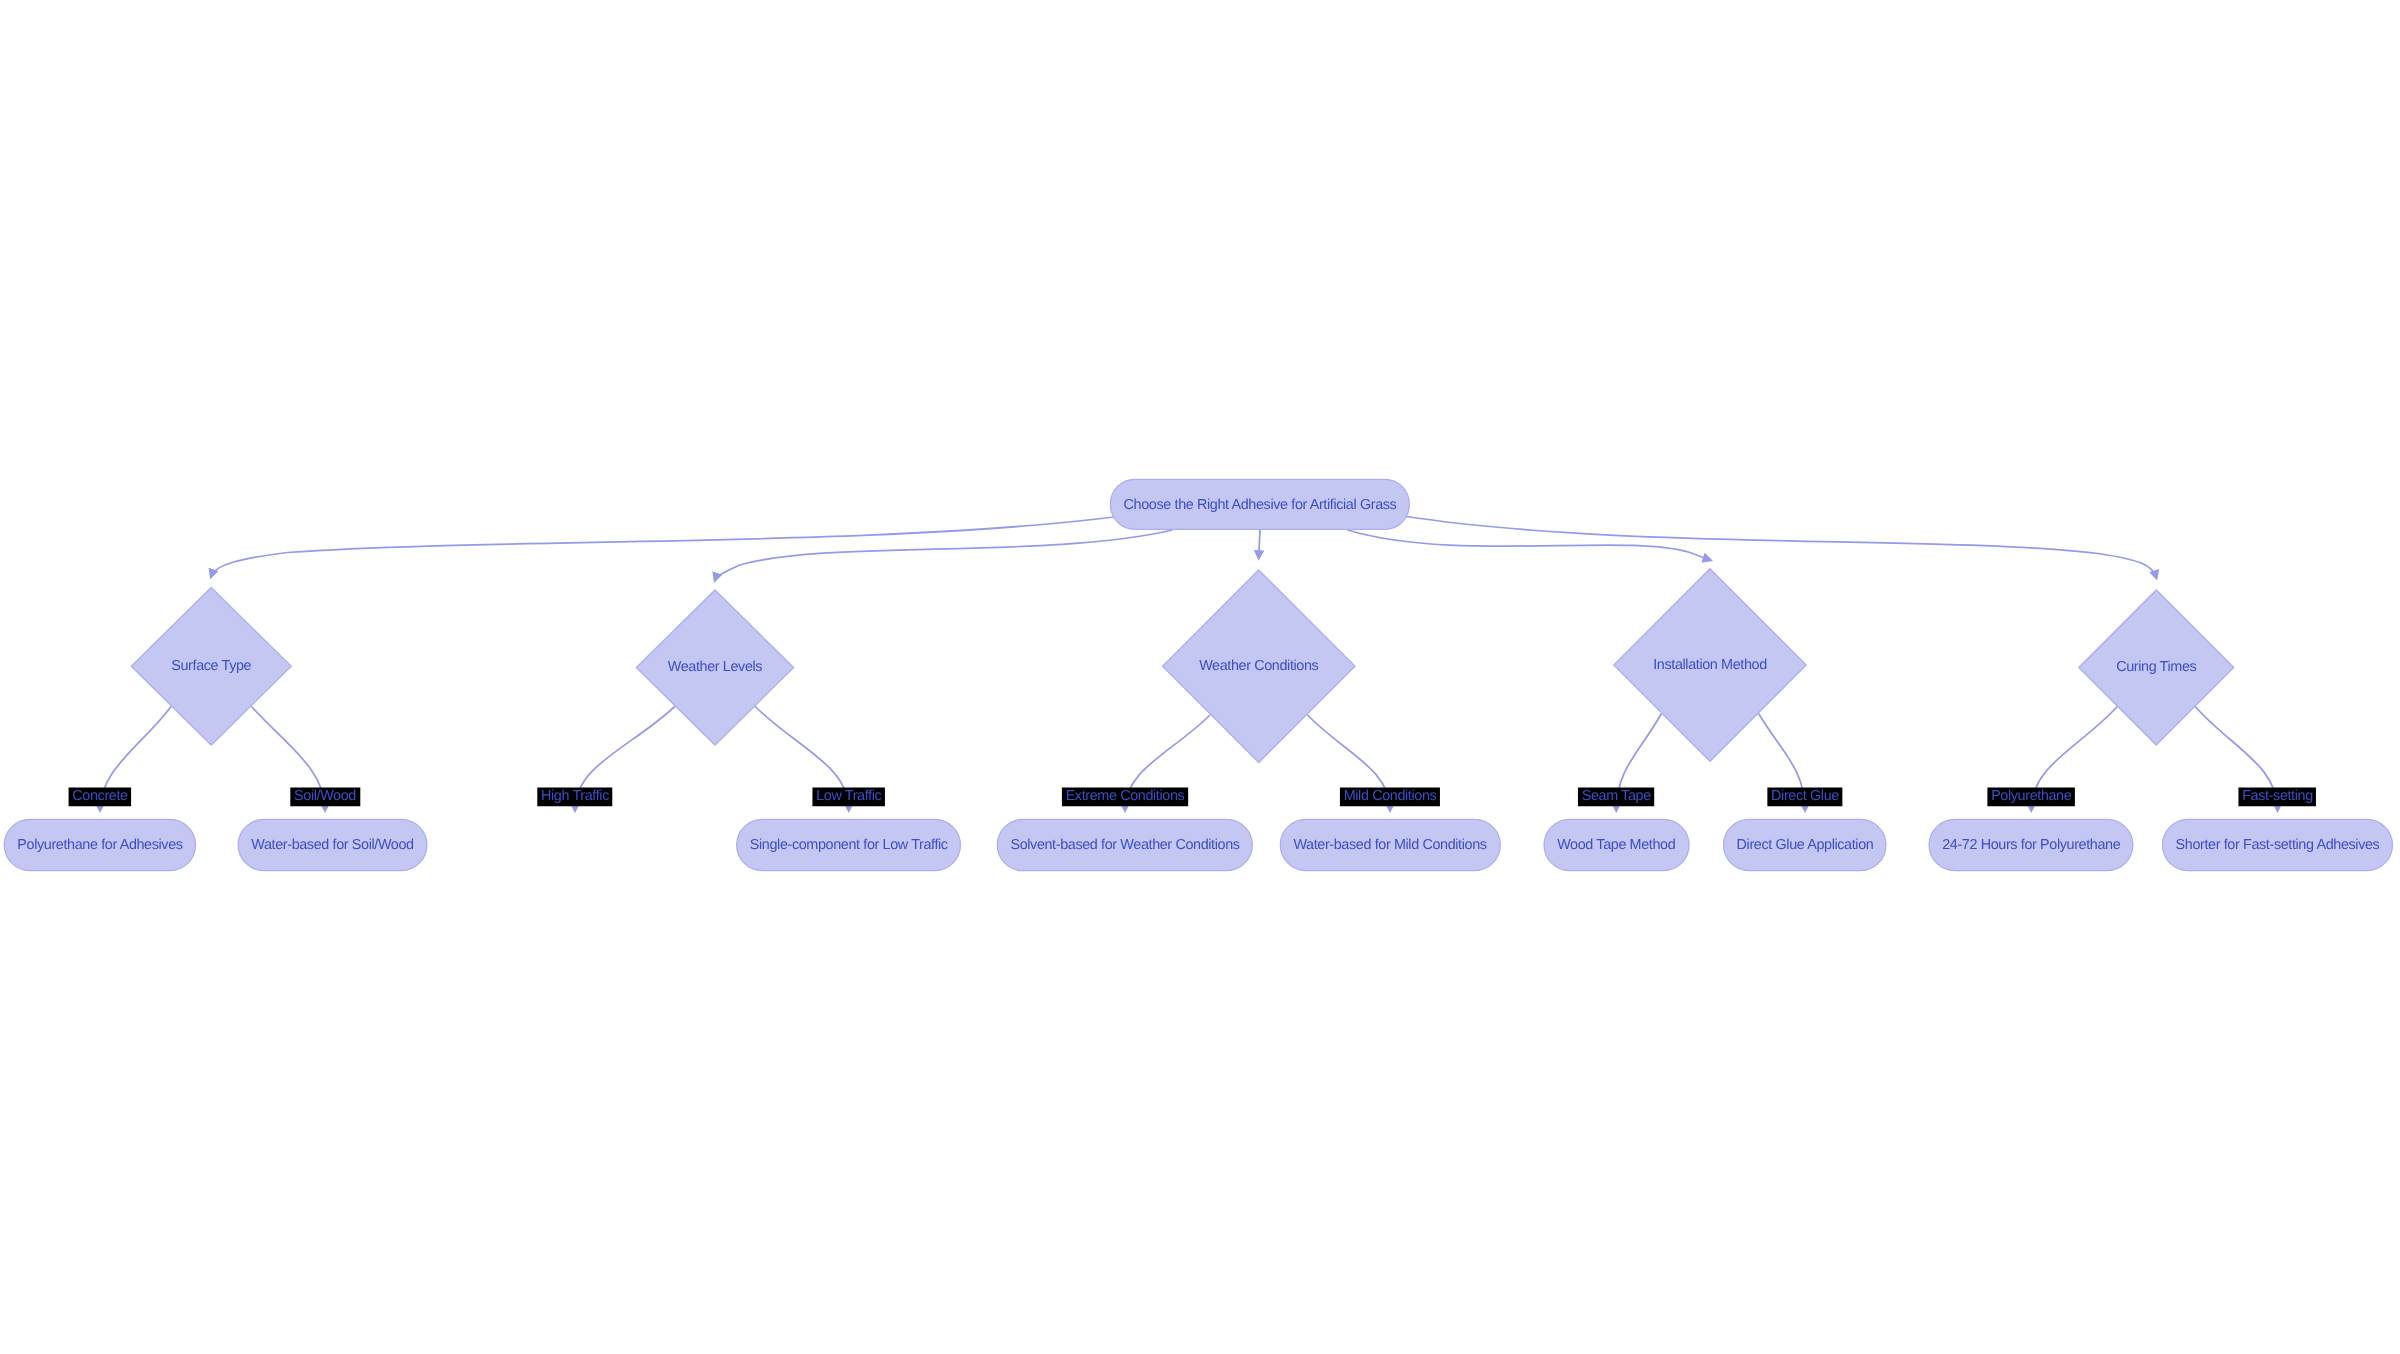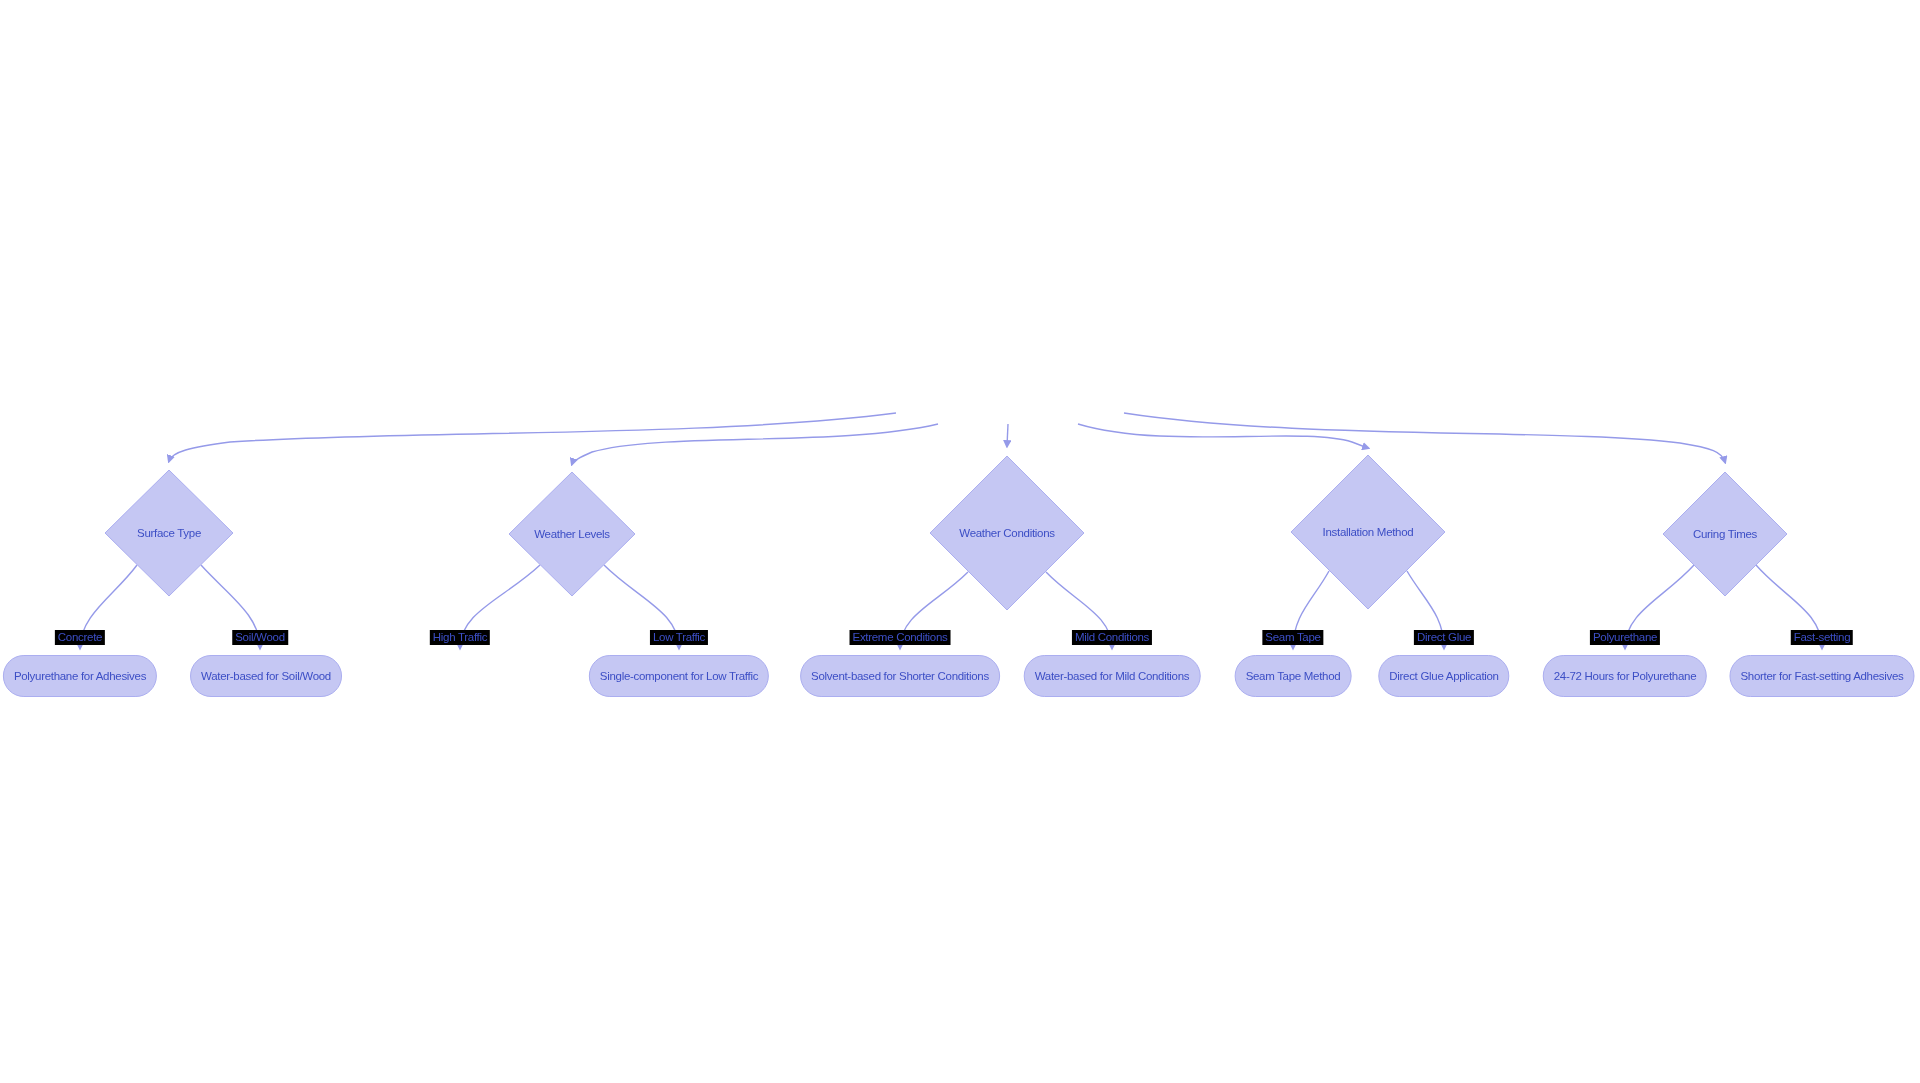--- a/index.html
+++ b/index.html
@@ -67,20 +67,23 @@
     <path class="edge-path" marker-end="url(#arw)" d="M 1694 565 C 1664 598, 1625 612, 1625 648"></path>
     <path class="edge-path" marker-end="url(#arw)" d="M 1756 565 C 1785 598, 1822 612, 1822 648"></path>
 
     <polygon class="diamond" points="169,470 233,533 169,596 105,533"></polygon>
     <polygon class="diamond" points="572,472 635,534 572,596 509,534"></polygon>
     <polygon class="diamond" points="1007,456 1084,533 1007,610 930,533"></polygon>
     <polygon class="diamond" points="1368,455 1445,532 1368,609 1291,532"></polygon>
     <polygon class="diamond" points="1725,472 1787,534 1725,596 1663,534"></polygon>
   </svg>
 
+  <div class="pill root">
+    <span>Choose the Right Adhesive for Artificial Grass</span>
+  </div>
 
   <div class="dec-label" style="left:169px;top:533px;">Surface Type</div>
   <div class="dec-label" style="left:572px;top:534px;">Weather Levels</div>
   <div class="dec-label" style="left:1007px;top:533px;">Weather Conditions</div>
   <div class="dec-label" style="left:1368px;top:532px;">Installation Method</div>
   <div class="dec-label" style="left:1725px;top:534px;">Curing Times</div>
 
   <div class="edge-label" style="left:80px;">Concrete</div>
   <div class="edge-label" style="left:260px;">Soil/Wood</div>
   <div class="edge-label" style="left:460px;">High Traffic</div>
@@ -88,20 +91,20 @@
   <div class="edge-label" style="left:900px;">Extreme Conditions</div>
   <div class="edge-label" style="left:1112px;">Mild Conditions</div>
   <div class="edge-label" style="left:1293px;">Seam Tape</div>
   <div class="edge-label" style="left:1444px;">Direct Glue</div>
   <div class="edge-label" style="left:1625px;">Polyurethane</div>
   <div class="edge-label" style="left:1822px;">Fast-setting</div>
 
   <div class="pill leaf" style="left:80px;">Polyurethane for Adhesives</div>
   <div class="pill leaf" style="left:266px;text-align:center;">Water-based for Soil/Wood</div>
   <div class="pill leaf" style="left:679px;">Single-component for Low Traffic</div>
-  <div class="pill leaf" style="left:900px;">Solvent-based for Shorter Conditions</div>
+  <div class="pill leaf" style="left:900px;">Solvent-based for Weather Conditions</div>
   <div class="pill leaf" style="left:1112px;">Water-based for Mild Conditions</div>
-  <div class="pill leaf" style="left:1293px;">Seam Tape Method</div>
+  <div class="pill leaf" style="left:1293px;">Wood Tape Method</div>
   <div class="pill leaf" style="left:1444px;">Direct Glue Application</div>
   <div class="pill leaf" style="left:1625px;">24-72 Hours for Polyurethane</div>
   <div class="pill leaf" style="left:1822px;">Shorter for Fast-setting Adhesives</div>
 
 </div>
 
 </body></html>

